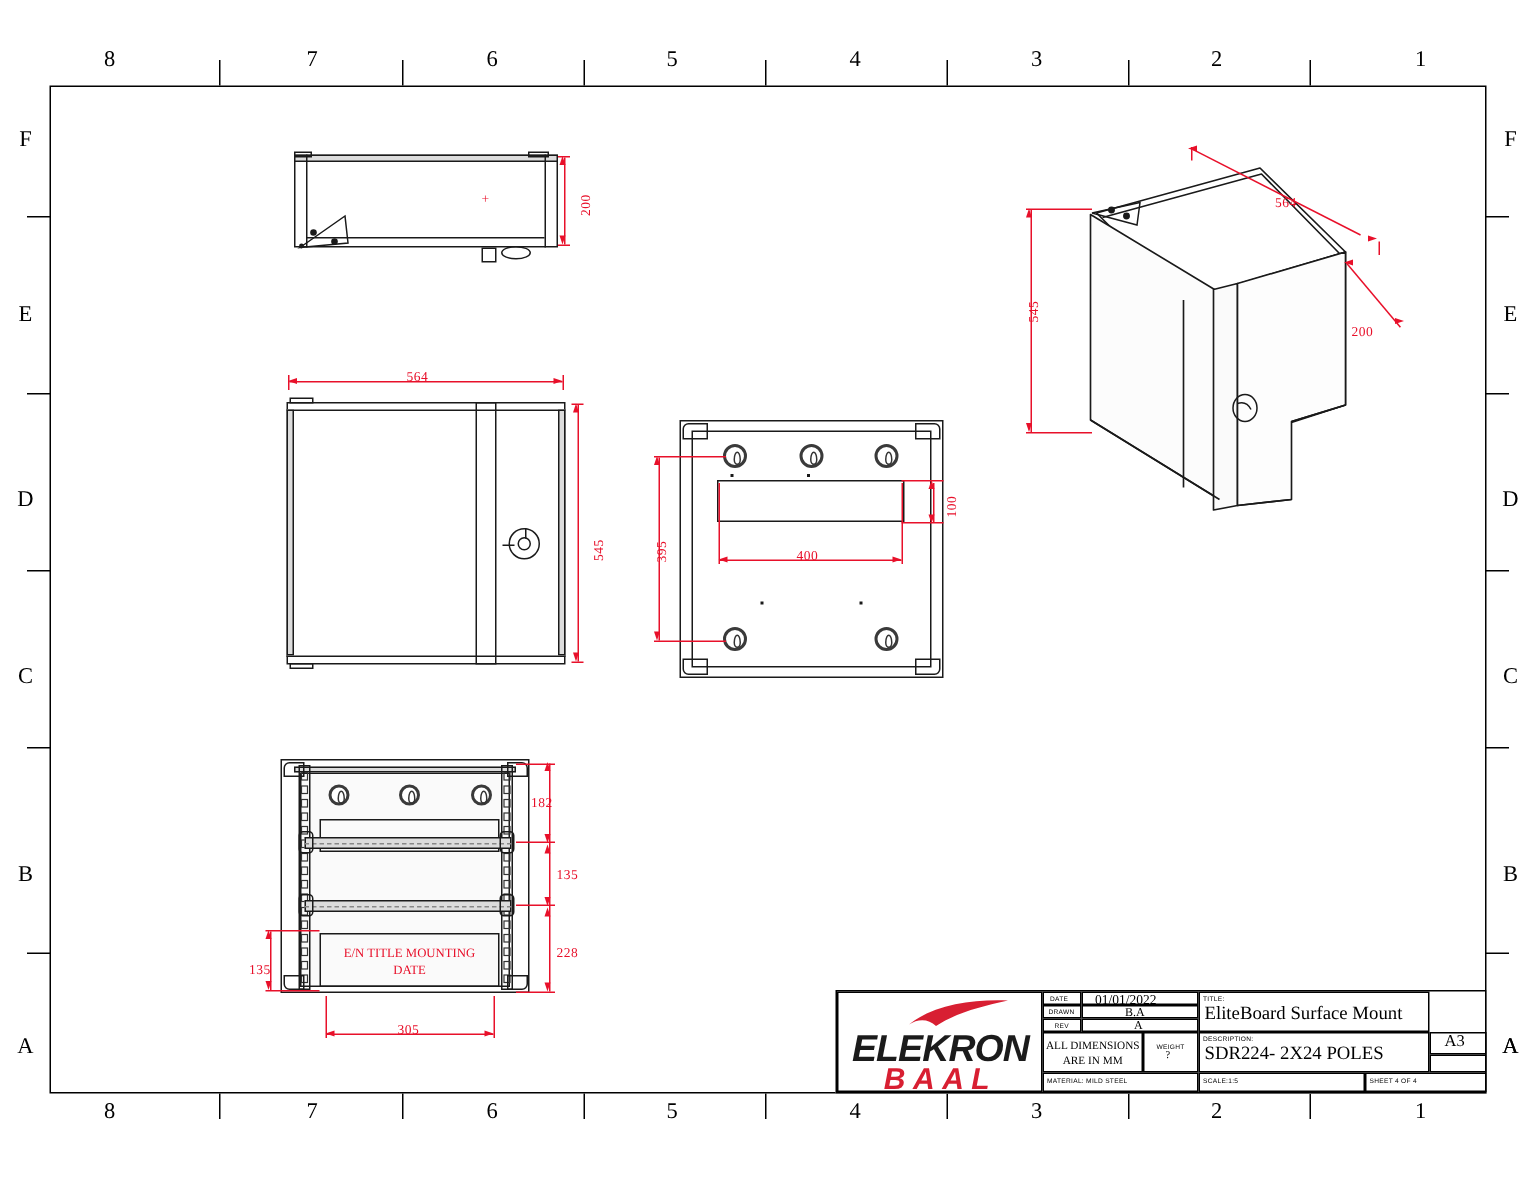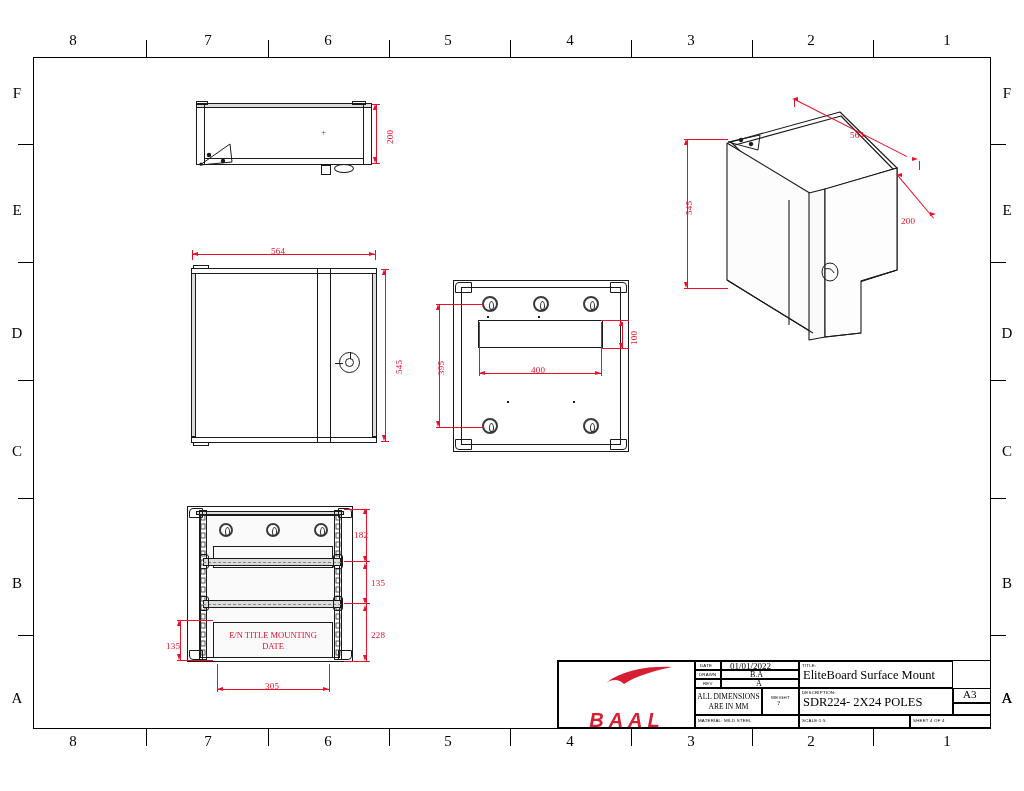--- a/index.html
+++ b/index.html
@@ -389,20 +389,21 @@
     <div class="dtxt" style="left:901px;top:216px;">200</div>
   </div>
 
   <div class="tb">
 
     <div class="tbcell" style="left:0;top:0;width:137px;height:67px;"></div>
     <div class="logo">
       <svg class="swoosh" viewBox="0 0 70 20">
         <path d="M2,17 C18,4 44,0 68,1 C50,5 34,9 20,18 C15,13 8,13 2,17 Z" fill="#d81f32"></path>
       </svg>
+      <div class="logo-name">ELEKRON</div>
       <div class="logo-sub">BAAL</div>
     </div>
 
     <div class="tbcell" style="left:137px;top:0;width:26px;height:9px;"></div>
     <div class="lbl" style="left:142px;top:2px;">DATE</div>
     <div class="tbcell" style="left:163px;top:0;width:78px;height:9px;"></div>
     <div class="val" style="left:172px;top:0px;font-size:9px;">01/01/2022</div>
 
     <div class="tbcell" style="left:137px;top:9px;width:26px;height:9px;"></div>
     <div class="lbl" style="left:141px;top:11px;">DRAWN</div>

